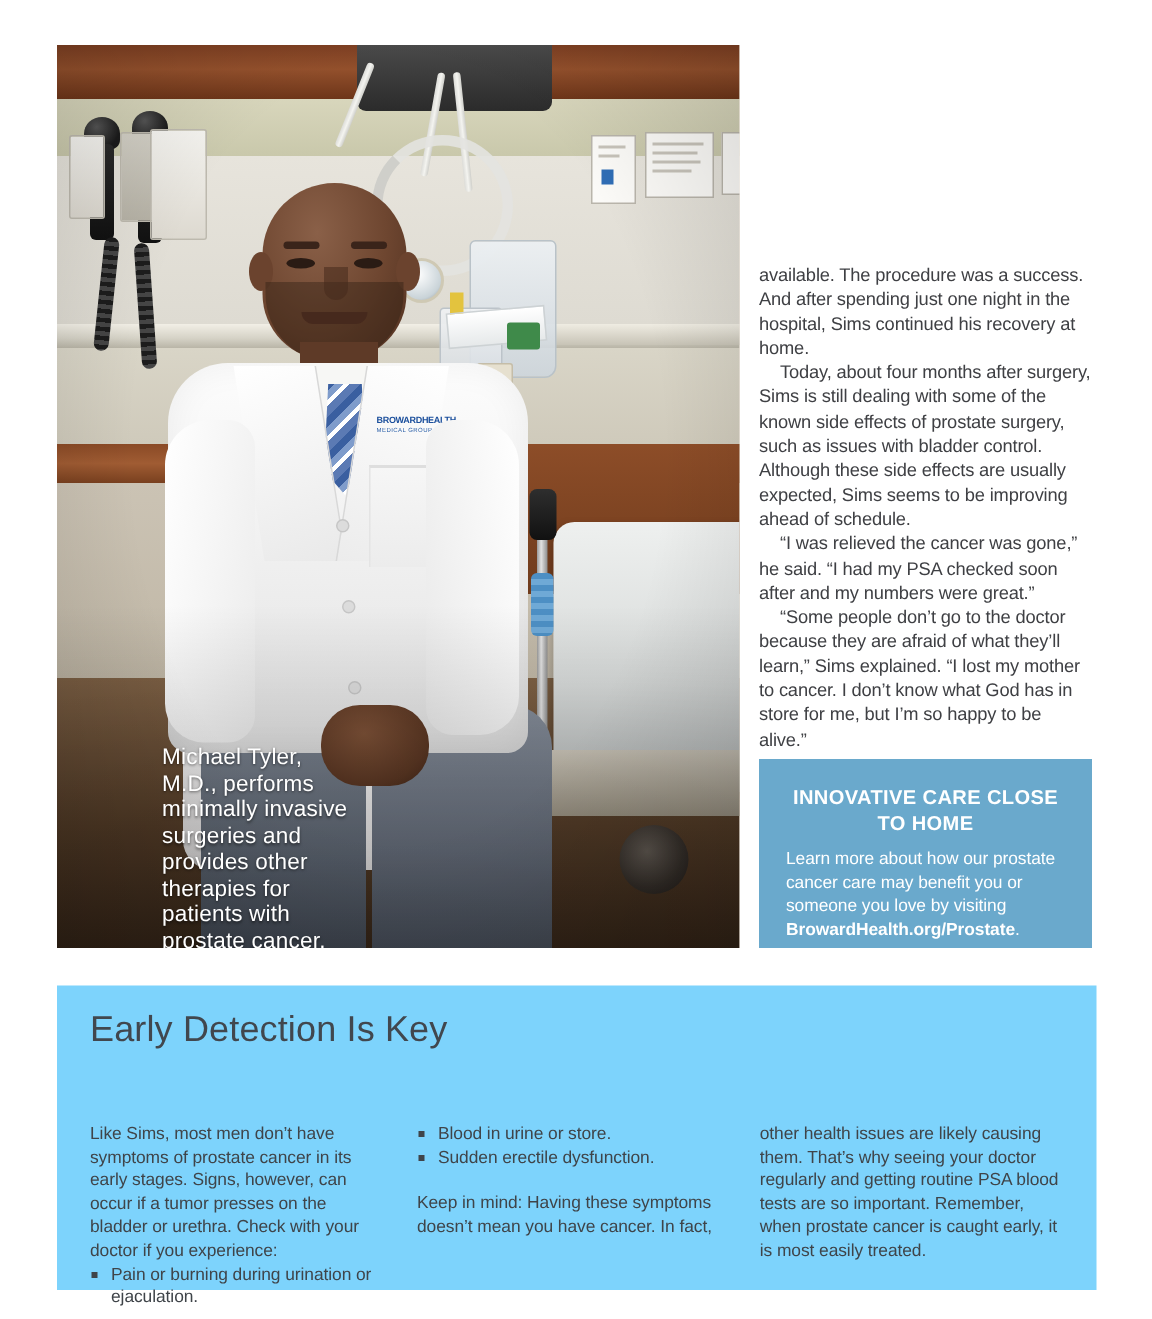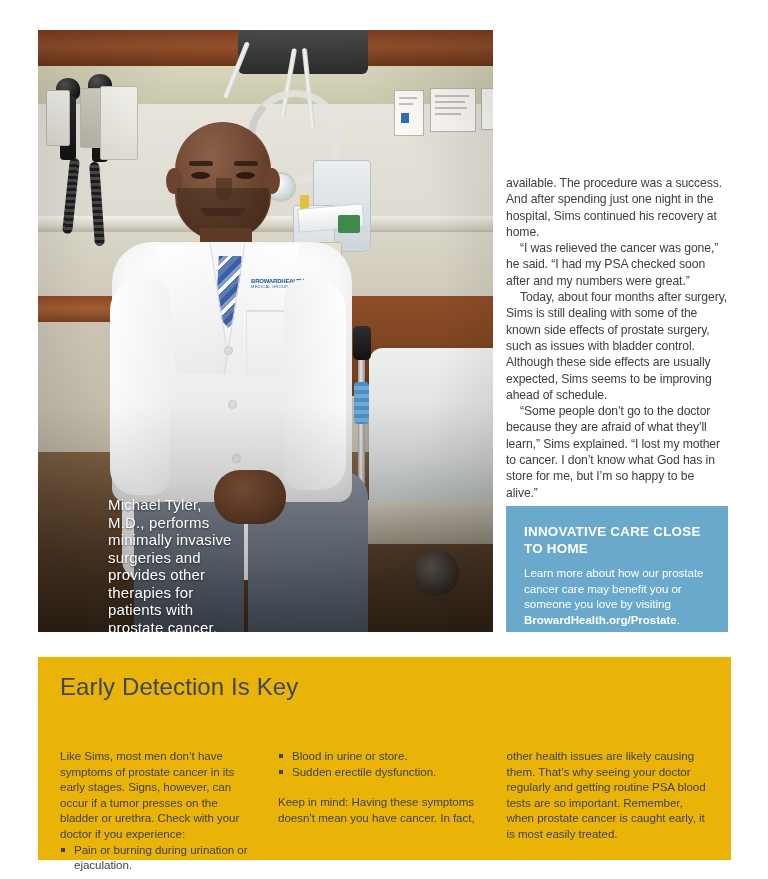--- a/index.html
+++ b/index.html
@@ -357,38 +357,39 @@
     box-sizing: border-box;
     padding: 17px 18px 0 18px;
   }
   .callout-title {
     color: #ffffff;
     font-size: 13.4px;
     font-weight: bold;
     line-height: 17px;
     letter-spacing: .25px;
     margin: 0 0 8px 0;
+    text-align: center;
   }
   .callout-body {
     color: #ffffff;
     font-size: 11.6px;
     line-height: 15.6px;
     letter-spacing: -.05px;
     margin: 0;
   }
   .callout-link { font-weight: bold; }
 
   
   .panel {
     position: absolute;
     left: 38px;
     top: 657px;
     width: 693px;
     height: 203px;
-    background: #eab308;
+    background: #7dd3fc;
   }
   .panel-title {
     position: absolute;
     left: 22px;
     top: 16px;
     color: #41474e;
     font-size: 24px;
     font-weight: normal;
     letter-spacing: .1px;
     margin: 0;
@@ -524,22 +525,22 @@
     <div class="doc-hands"></div>
 
     <div class="photo-vignette"></div>
   </div>
 
   <div class="caption">Michael Tyler, M.D., performs minimally invasive surgeries and provides other therapies for patients with prostate cancer.</div>
 </div>
 
 <div class="body-col">
   <p>available. The procedure was a success. And after spending just one night in the hospital, Sims continued his recovery at home.</p>
+  <p class="ind">Today, about four months after surgery, Sims is still dealing with some of the known side effects of prostate surgery, such as issues with bladder control. Although these side effects are usually expected, Sims seems to be improving ahead of schedule.</p>
   <p class="ind">“I was relieved the cancer was gone,” he said. “I had my PSA checked soon after and my numbers were great.”</p>
-  <p class="ind">Today, about four months after surgery, Sims is still dealing with some of the known side effects of prostate surgery, such as issues with bladder control. Although these side effects are usually expected, Sims seems to be improving ahead of schedule.</p>
   <p class="ind">“Some people don’t go to the doctor because they are afraid of what they’ll learn,” Sims explained. “I lost my mother to cancer. I don’t know what God has in store for me, but I’m so happy to be alive.”</p>
 </div>
 
 <div class="callout">
   <h3 class="callout-title">INNOVATIVE CARE CLOSE TO HOME</h3>
   <p class="callout-body"><span>Learn more about how our prostate cancer care may benefit you or someone you love by visiting </span><span class="callout-link">BrowardHealth.org/Prostate</span><span>.</span></p>
 </div>
 
 <div class="panel">
   <h2 class="panel-title">Early Detection Is Key</h2>

